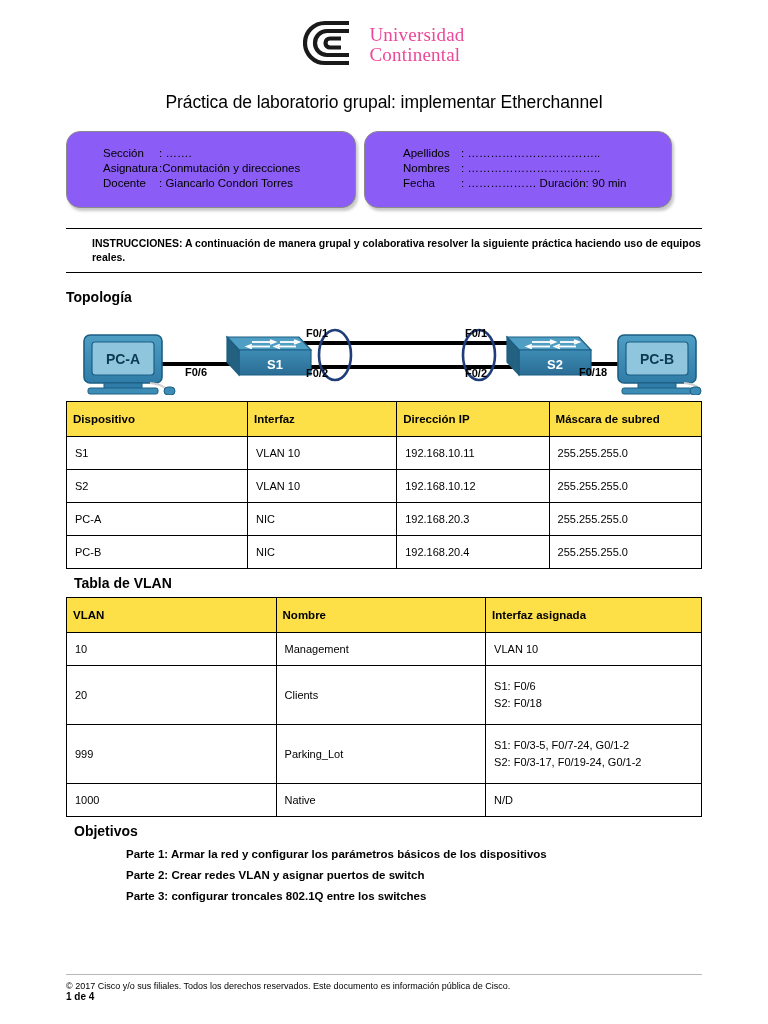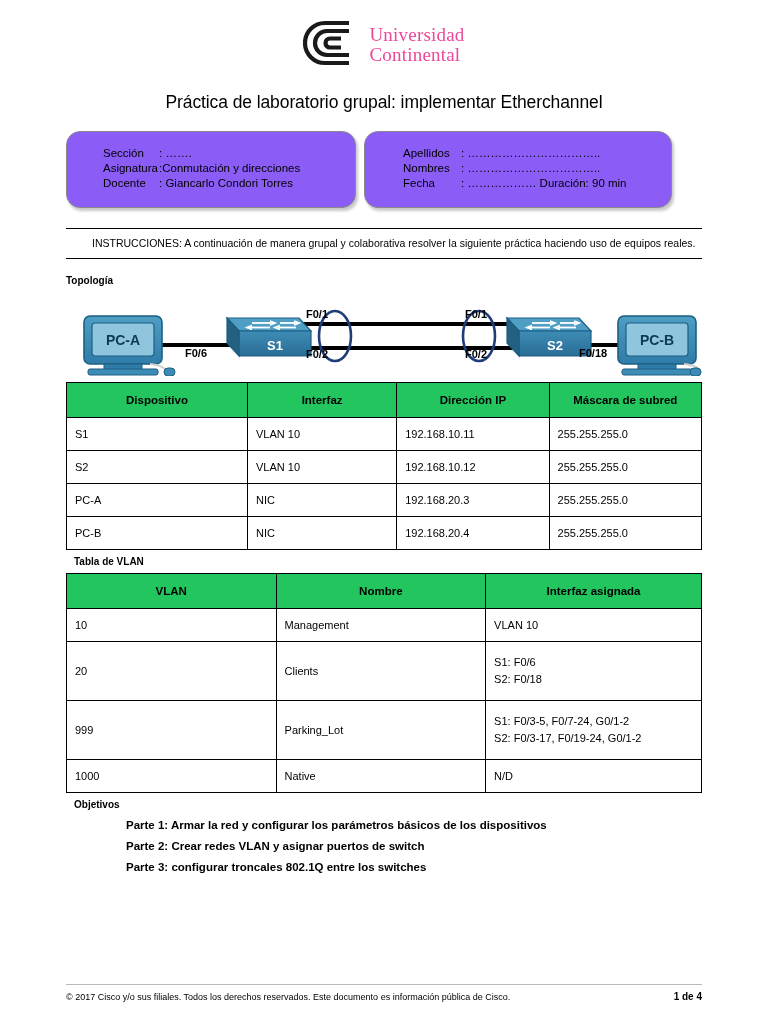--- a/index.html
+++ b/index.html
@@ -85,25 +85,26 @@
   .info-line .v { flex: 1 1 auto; }
 
   
   .instructions {
     margin-top: 20px;
     border-top: 1.6px solid #000;
     border-bottom: 1.6px solid #000;
     padding: 7px 0 8px 26px;
     font-size: 10.5px;
     line-height: 14px;
+    font-weight: bold;
   }
 
   
   .section-head {
-    font-size: 10px;
+    font-size: 14px;
     font-weight: bold;
     margin: 16px 0 0 0;
   }
   .section-head.tight { margin-top: 6px; margin-left: 8px; }
 
   
   .topology {
     position: relative;
     height: 78px;
     margin-top: 12px;
@@ -111,25 +112,25 @@
   .topo-svg { display: block; }
 
   
   table.doc-table {
     border-collapse: collapse;
     width: 100%;
     margin-top: 6px;
     table-layout: fixed;
   }
   table.doc-table th {
-    background: #22c55e;
+    background: #fde047;
     border: 1px solid #000;
     font-size: 11.5px;
     font-weight: bold;
-    text-align: center;
+    text-align: left;
     padding: 11px 6px;
   }
   table.doc-table td {
     border: 1px solid #000;
     font-size: 11px;
     padding: 7px 8px;
     vertical-align: middle;
     height: 18px;
   }
   table.doc-table td.multi { vertical-align: middle; line-height: 17px; }
@@ -156,20 +157,21 @@
     position: absolute;
     left: 66px;
     right: 66px;
     bottom: 22px;
     border-top: 1.2px solid #b9b9b9;
     padding-top: 6px;
     display: flex;
     justify-content: space-between;
     align-items: baseline;
     font-size: 9px;
+    flex-direction: column;
   }
   .footer .page-no { font-weight: bold; font-size: 10px; }
 </style>
 </head>
 <body>
 
 <div class="page">
 
   <div class="logo-row">
     <div class="logo-wrap">

